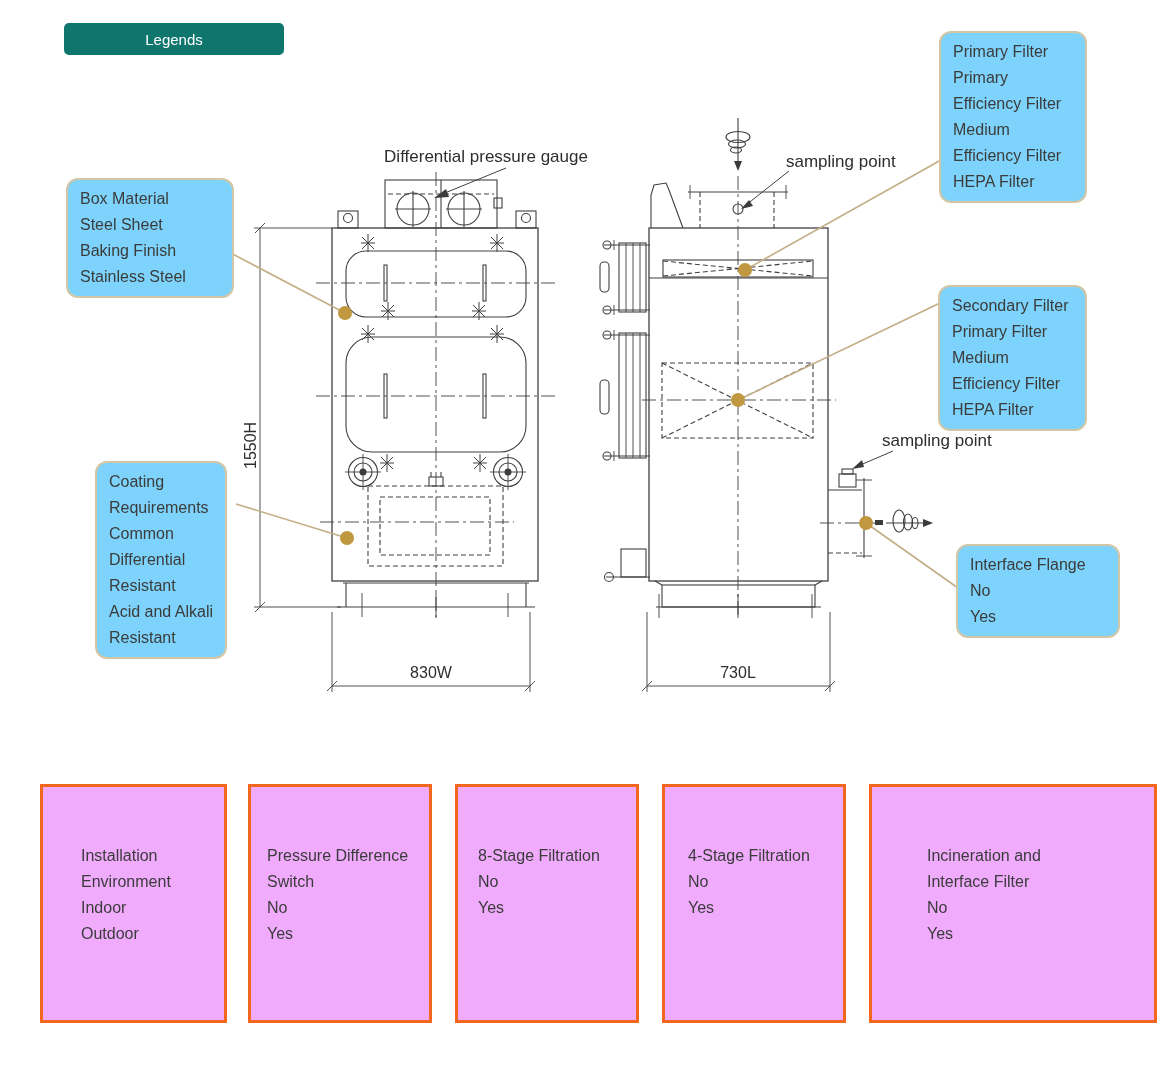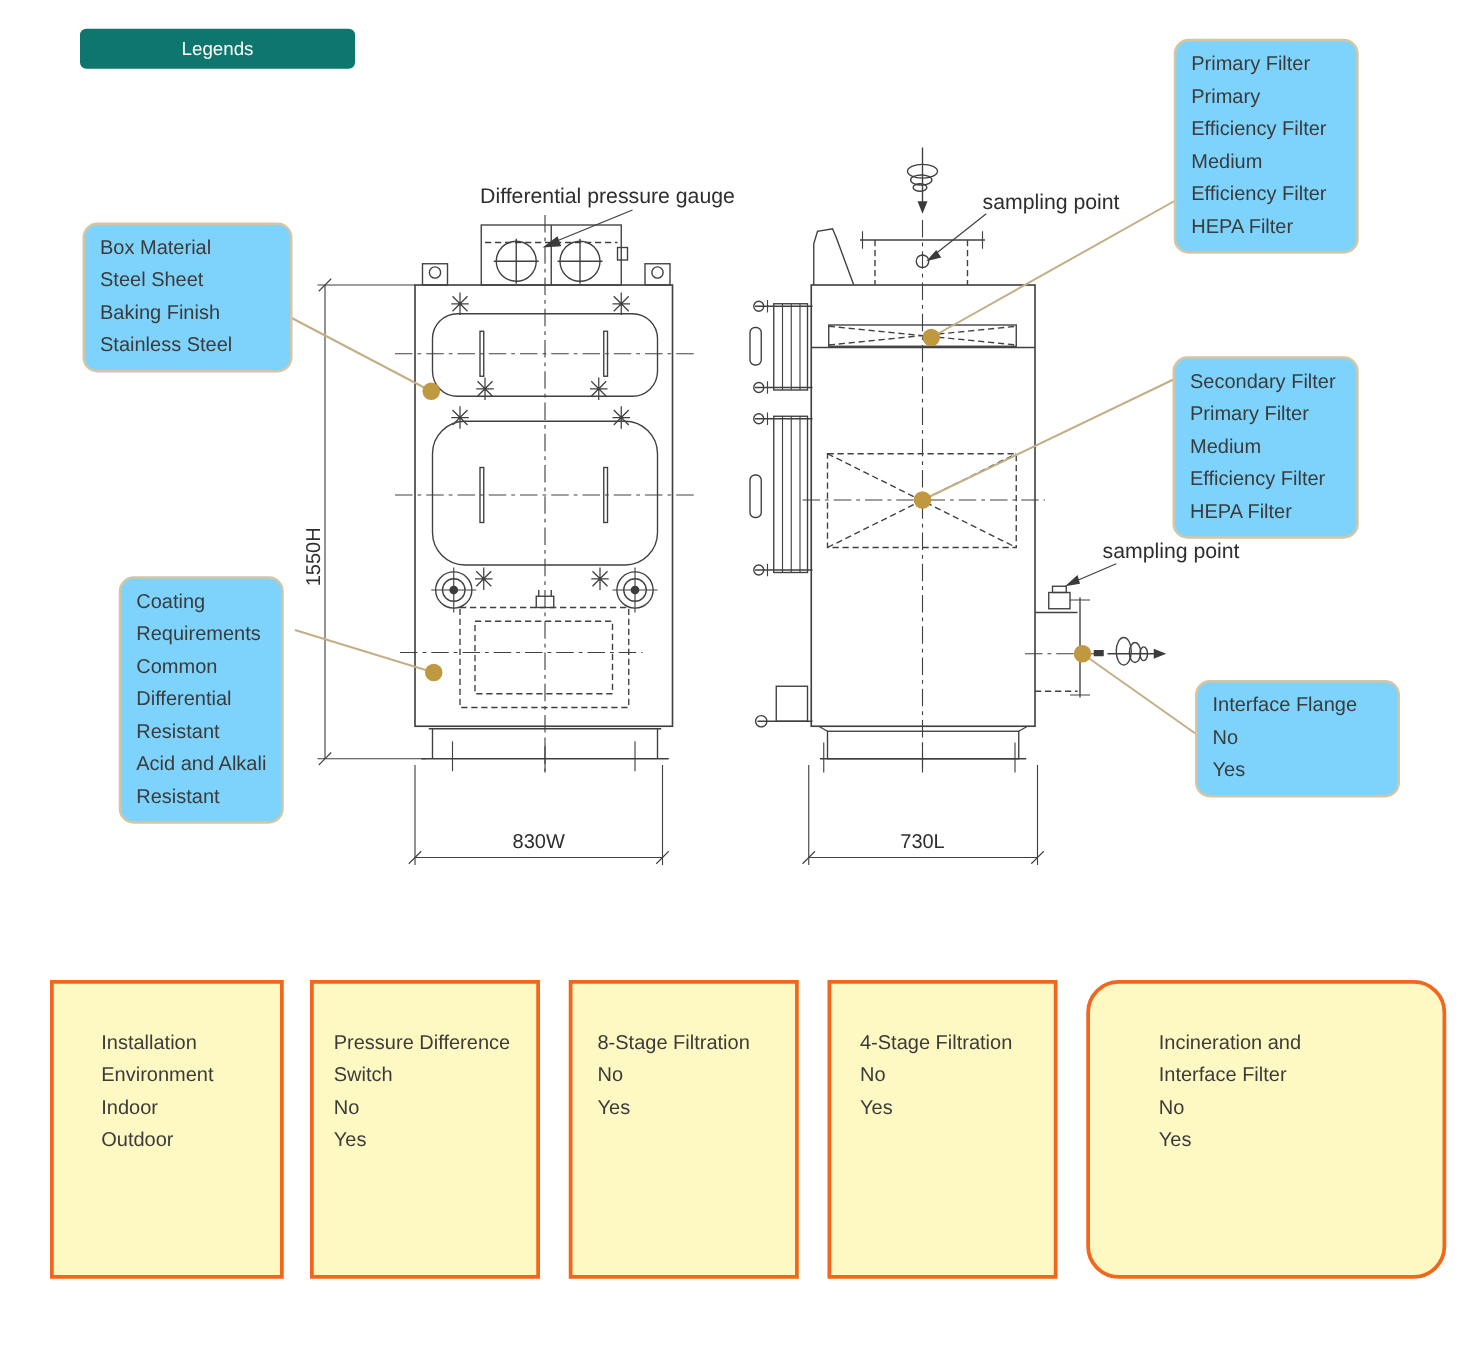--- a/index.html
+++ b/index.html
@@ -10,23 +10,23 @@
   svg text.dim{font-size:16px;}
   .dash{stroke-dasharray:5,3;}
   .cl{stroke-dasharray:14,4,3,4;stroke-width:0.9;}
   .legend-btn{position:absolute;left:64px;top:23px;width:220px;height:32px;
               background:#0f766e;border-radius:5px;border:none;color:#fff;
               font-size:15px;display:flex;align-items:center;justify-content:center;
               font-family:"Liberation Sans",sans-serif;cursor:pointer;}
   .callout{position:absolute;box-sizing:border-box;background:#7dd3fc;
            border:2px solid #d3c6a6;border-radius:12px;padding:6px 12px;
            font-size:16px;line-height:26px;white-space:nowrap;}
-  .opt{position:absolute;box-sizing:border-box;background:#fef9c3;
+  .opt{position:absolute;box-sizing:border-box;background:#f0abfc;
        border:3px solid #f2661e;width:184px;height:239px;top:784px;
-       padding-top:35px;font-size:16px;line-height:26px;}
+       padding-top:56px;font-size:16px;line-height:26px;}
 </style>
 </head>
 <body>
 
 <div class="canvas">
 
   <svg width="1174" height="1076" viewBox="0 0 1174 1076">
     <defs>
       <g id="clamp" stroke="#404040" stroke-width="1" fill="none">
         <path d="M-6,-6 L6,6 M-6,6 L6,-6 M0,-9 V9 M-7,0 H7"></path>
@@ -265,20 +265,20 @@
     <div>No</div>
     <div>Yes</div>
   </div>
 
   <div class="opt" style="left:662px;padding-left:23px;">
     <div>4-Stage Filtration</div>
     <div>No</div>
     <div>Yes</div>
   </div>
 
-  <div class="opt" style="left:869px;width:288px;padding-left:55px;border-radius:26px;">
+  <div class="opt" style="left:869px;width:288px;padding-left:55px;">
     <div>Incineration and</div>
     <div>Interface Filter</div>
     <div>No</div>
     <div>Yes</div>
   </div>
 
 </div>
 
 </body></html>

